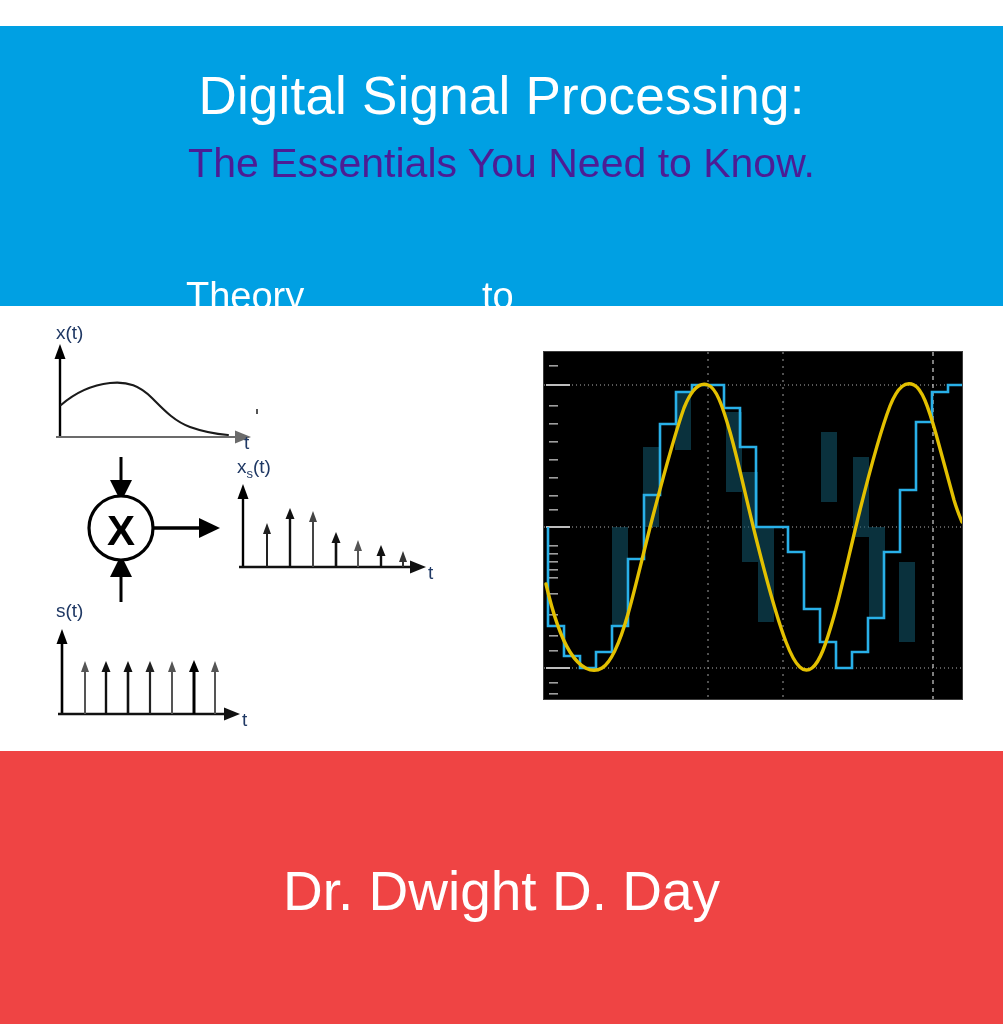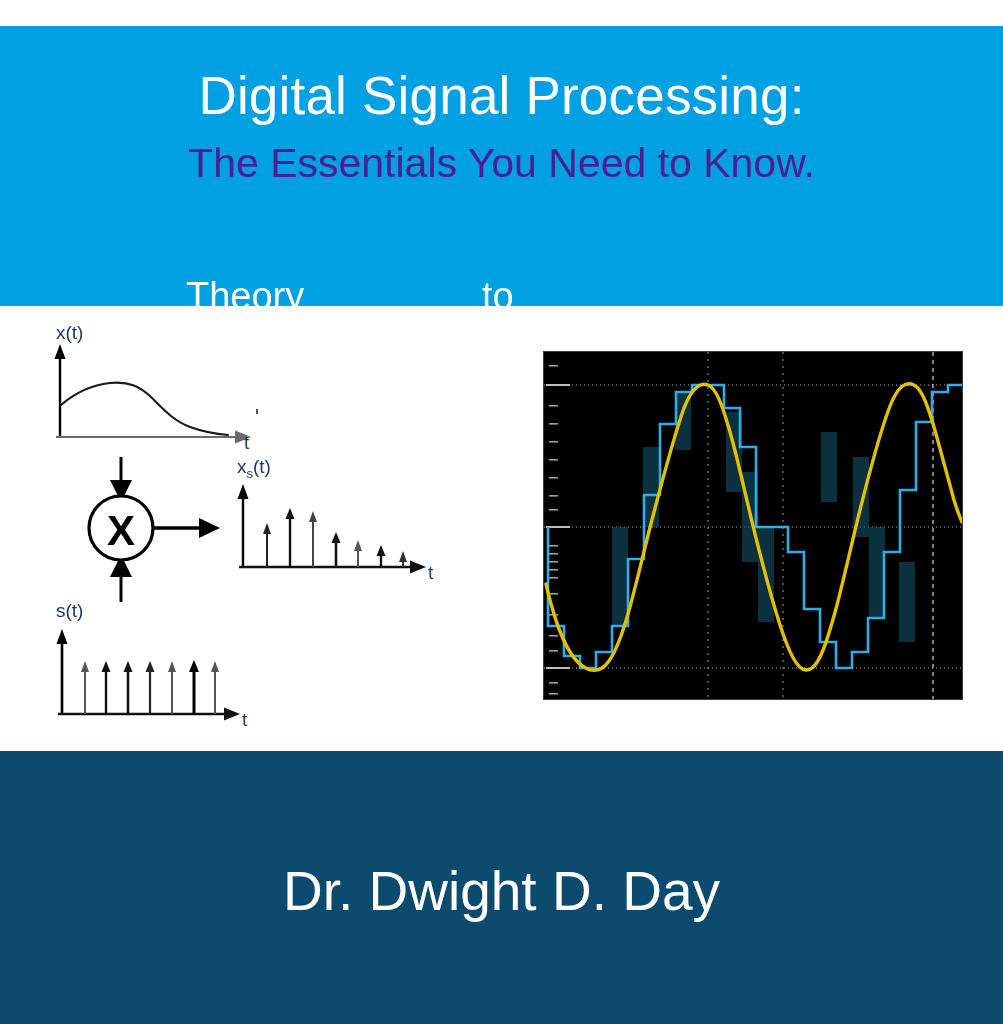--- a/index.html
+++ b/index.html
@@ -72,21 +72,21 @@
     background: #000000;
     border: 1px solid #3c3c3c;
     overflow: hidden;
   }
   .scope-wrap svg { display: block; }
 
   
   .band-bottom {
     position: absolute; left: 0; top: 751px;
     width: 1003px; height: 273px;
-    background: #0c4a6e;
+    background: #ef4444;
     padding-left: 32px;
   }
   .author {
     position: absolute; left: 0; top: 108px;
     width: 1003px; text-align: center;
     color: #ffffff;
     font-size: 55px;
     font-weight: 400;
     white-space: nowrap;
   }

